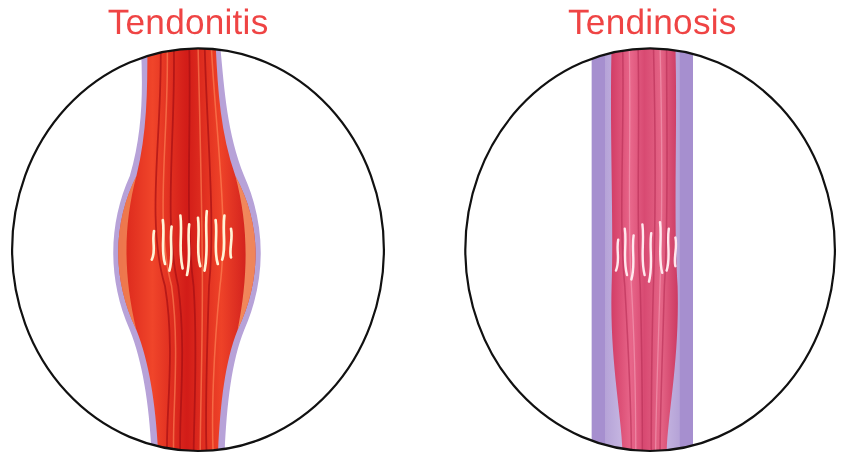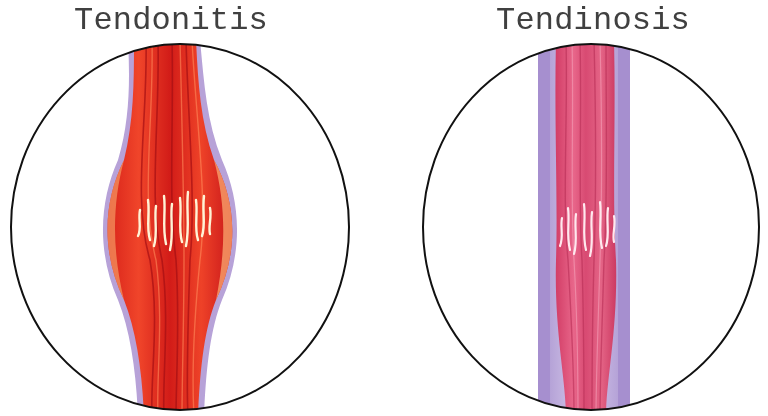--- a/index.html
+++ b/index.html
@@ -1,17 +1,17 @@
 <!DOCTYPE html>
 <html><head>
 <meta charset="utf-8">
 <style>
   html, body { margin:0; padding:0; background:#ffffff; }
   body { width:768px; height:416px; position:relative; overflow:hidden; font-family:"Liberation Sans", sans-serif; }
-  .title { position:absolute; top:2px; font-size:32px; color:#404040; letter-spacing:0.2px; white-space:nowrap; transform:translateX(-50%);font-family:Liberation Mono, monospace; }
+  .title { position:absolute; top:2px; font-size:32px; color:#ef4444; letter-spacing:0.2px; white-space:nowrap; transform:translateX(-50%); }
   #t-left { left:171px; }
   #t-right { left:593px; }
   svg.art { position:absolute; left:0; top:0; }
 </style>
 </head>
 <body>
 
 <div class="title" id="t-left">Tendonitis</div>
 <div class="title" id="t-right">Tendinosis</div>
 

